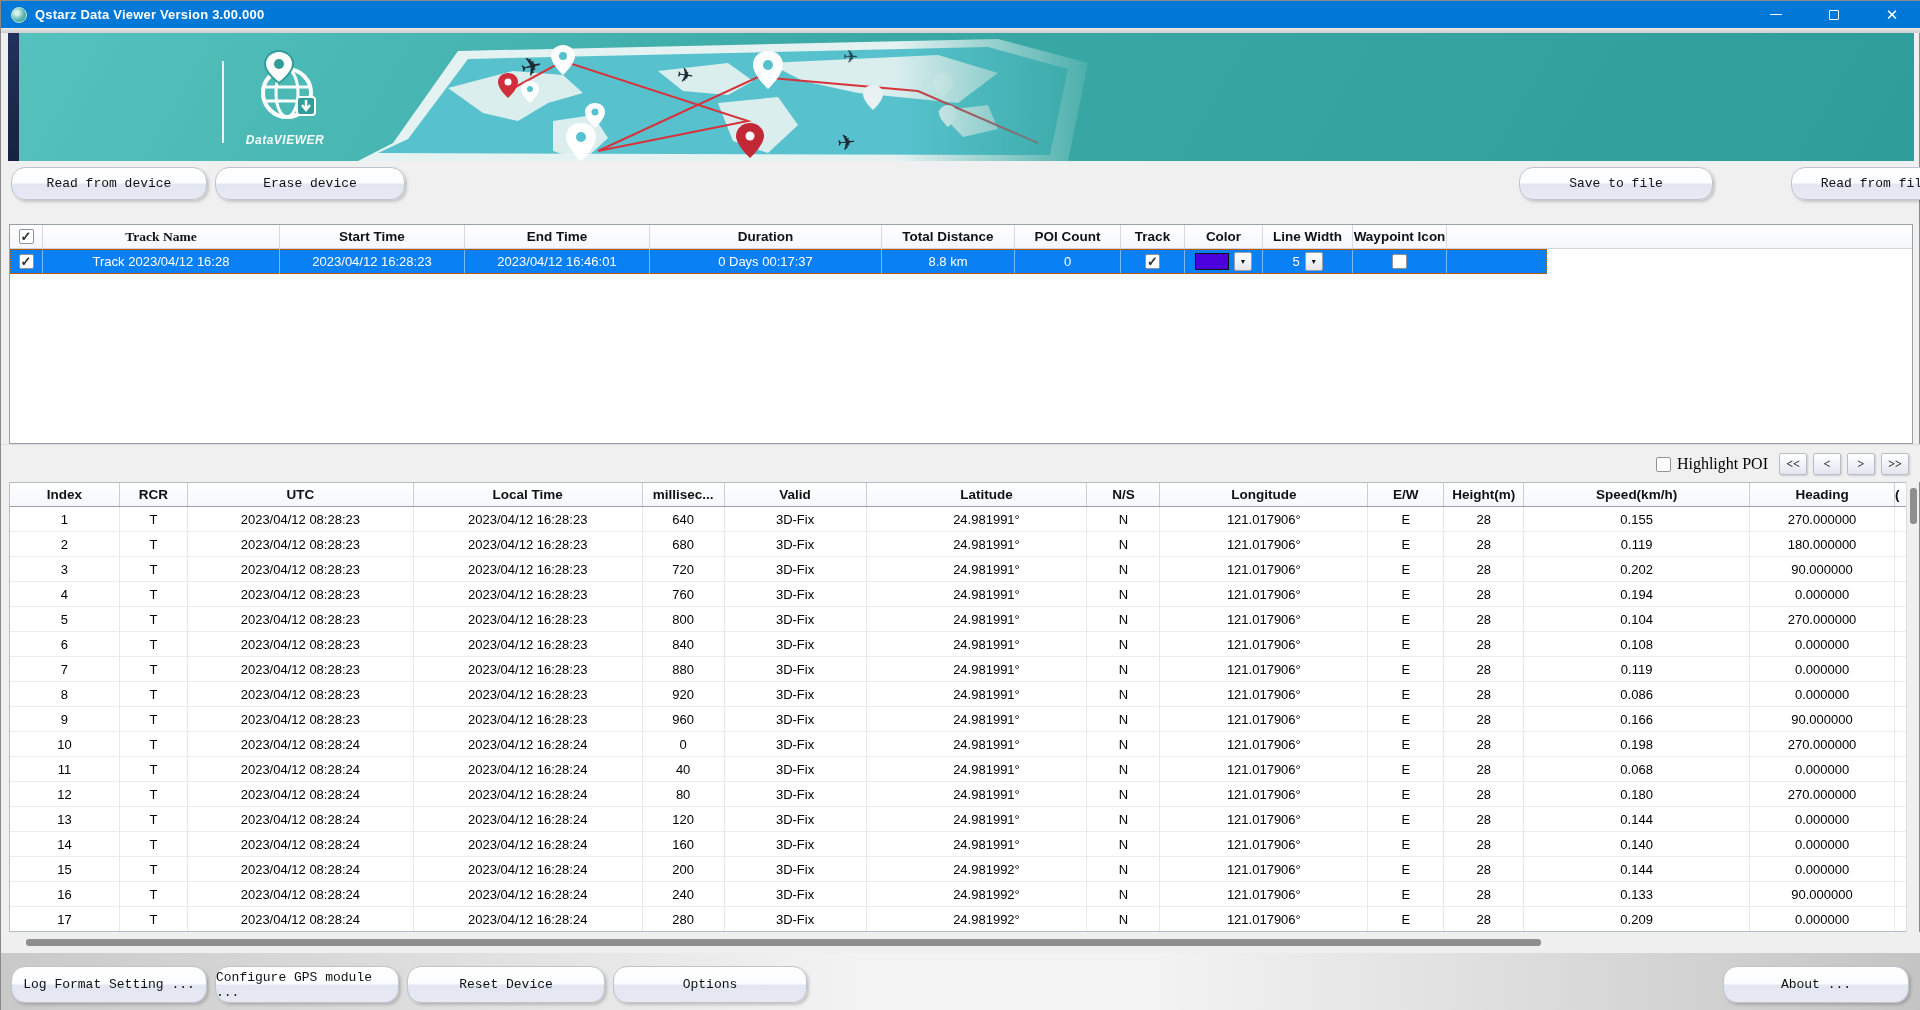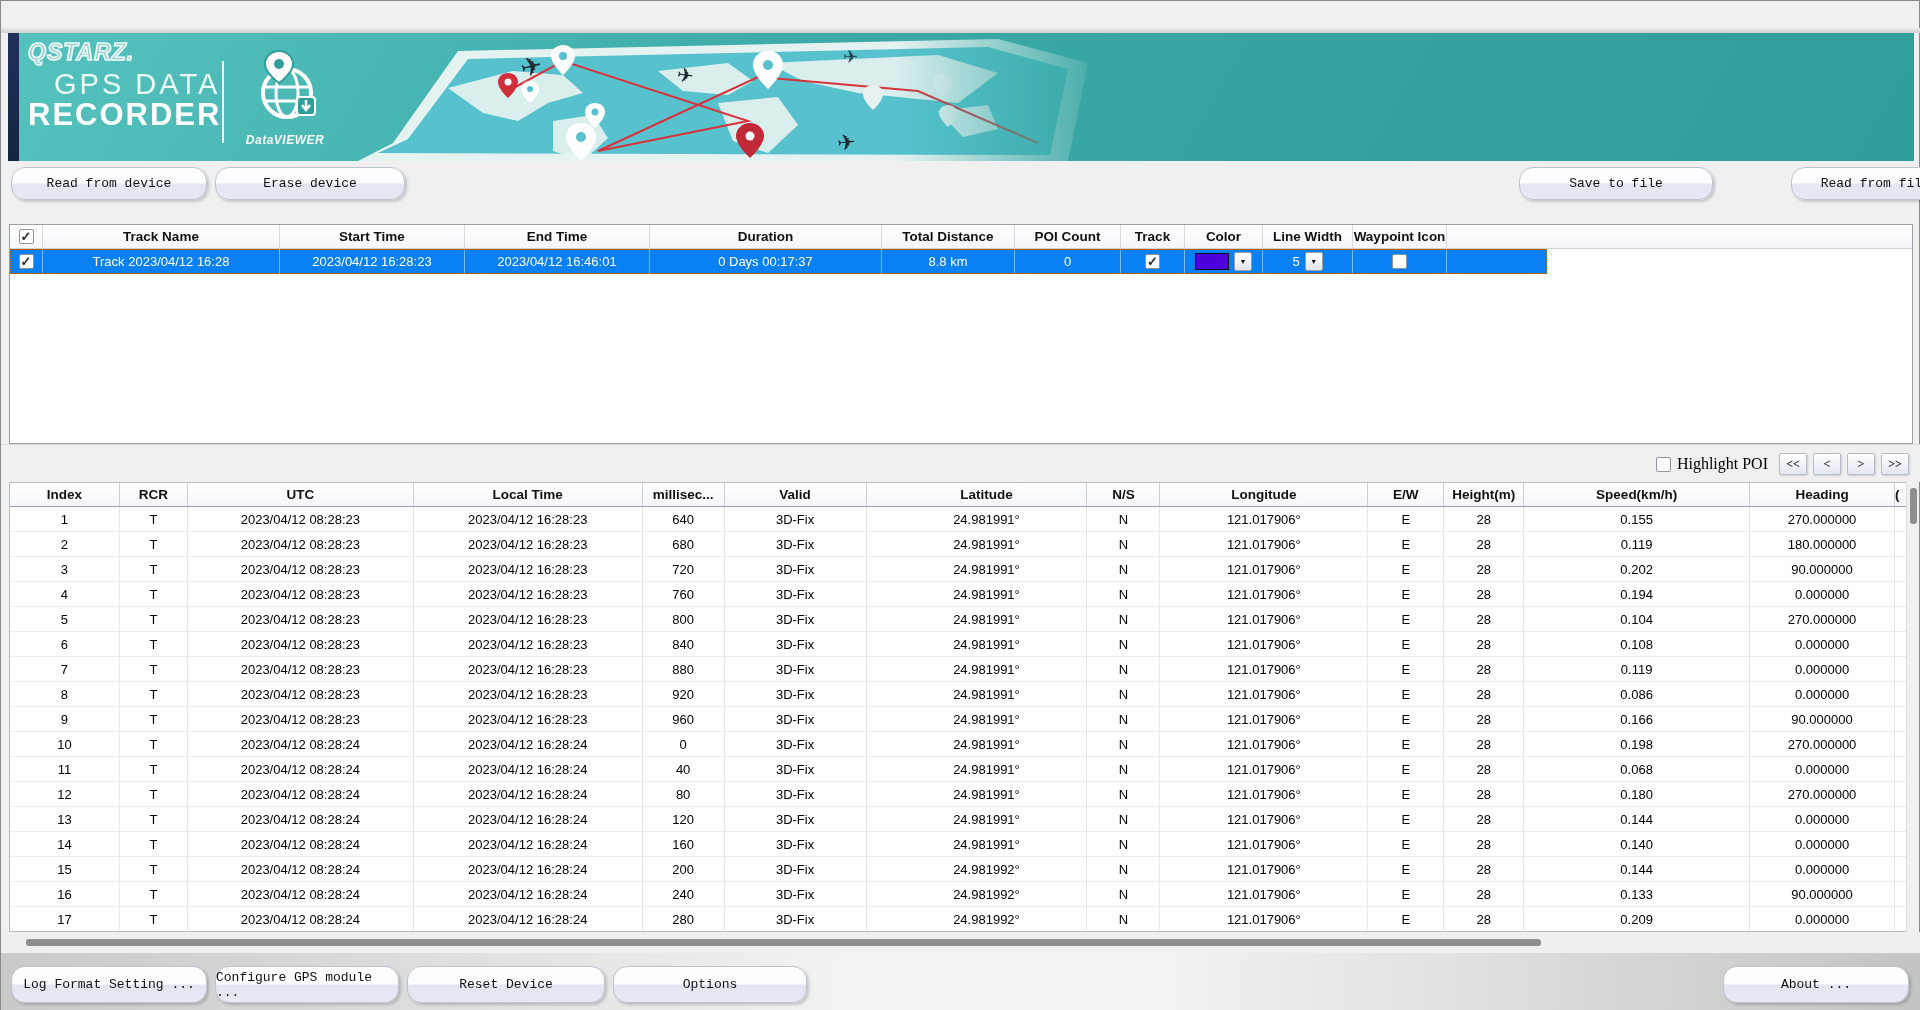--- a/index.html
+++ b/index.html
@@ -51,21 +51,21 @@
          display:flex; align-items:center; justify-content:center;
          box-shadow:2px 2px 3px rgba(0,0,0,.18); cursor:default; }
 
   
   .track-table { position:absolute; left:8px; top:223px; width:1904px; height:220px;
                  background:#fff; border:1px solid #9aa0a8; }
   .tt-header { display:flex; height:24px; background:linear-gradient(#ffffff,#f4f6f9);
                border-bottom:1px solid #cfd3da; font-size:13.5px; font-weight:700; color:#111; }
   .tt-header > div { display:flex; align-items:center; justify-content:center;
                      border-right:1px solid #d6dae0; height:100%; overflow:hidden; white-space:nowrap; }
-  .tt-header > div:nth-child(1){width:33px;} .tt-header > div:nth-child(2){width:237px;}
+  .tt-header > div:nth-child(1){width:33px;} .tt-header > div:nth-child(2){width:237px;font-family:Liberation Serif, serif;}
   .tt-header > div:nth-child(3){width:185px;} .tt-header > div:nth-child(4){width:185px;}
   .tt-header > div:nth-child(5){width:232px;} .tt-header > div:nth-child(6){width:133px;}
   .tt-header > div:nth-child(7){width:106px;} .tt-header > div:nth-child(8){width:64px;}
   .tt-header > div:nth-child(9){width:78px;} .tt-header > div:nth-child(10){width:90px;}
   .tt-header > div:nth-child(11){width:94px;} .tt-header > div:nth-child(12){flex:1; border-right:none;}
   .tt-row { display:flex; height:25px; width:1537px; background:#0a80f5; color:#fff; font-size:13px;
             outline:1px dotted #b85c00; outline-offset:-1px; }
   .tt-row > div { display:flex; align-items:center; justify-content:center;
                   border-right:1px solid rgba(255,255,255,.45); height:100%; white-space:nowrap; }
   .tt-row > div:nth-child(1){width:33px;} .tt-row > div:nth-child(2){width:237px;}
@@ -129,30 +129,40 @@
   
   .bottom-bar { position:absolute; left:0; top:952px; width:1920px; height:58px;
                 background:linear-gradient(90deg,#c9c9c9 0%, #f3f3f3 45%, #f3f3f3 60%, #c4c4c4 100%); }
   .bottom-bar .btn { height:37px; }
 </style>
 </head>
 <body>
 
 <div id="app">
 
+  <div class="titlebar">
+    <div class="app-icon"></div>
+    <div class="title-text">Qstarz Data Viewer Version 3.00.000</div>
+    <div class="win-controls">
+      <div class="win-btn">
+          <span class="glyph-min"></span>
+        </div>
+      <div class="win-btn">
+          <span class="glyph-restore"></span>
+        </div>
+      <div class="win-btn glyph-close">
+          <span>✕</span>
+        </div>
+    </div>
+  </div>
 
   <div class="band-sep"></div>
 
   <div class="banner">
     <div class="banner-edge"></div>
-    <div class="logo-block">
-      <div class="logo-qstarz">QSTARZ.</div>
-      <div class="logo-gps">GPS DATA</div>
-      <div class="logo-rec">RECORDER</div>
-    </div>
     <div class="logo-divider"></div>
     <div class="dv-block">
       <svg width="72" height="78" viewBox="0 0 72 78">
         <circle cx="38" cy="44" r="24" fill="none" stroke="#ffffff" stroke-width="4"></circle>
         <ellipse cx="38" cy="44" rx="11" ry="24" fill="none" stroke="#ffffff" stroke-width="3"></ellipse>
         <line x1="14" y1="38" x2="62" y2="38" stroke="#ffffff" stroke-width="3"></line>
         <line x1="14" y1="52" x2="62" y2="52" stroke="#ffffff" stroke-width="3"></line>
         <path d="M30 2 C22 2 16 8 16 15 C16 24 30 34 30 34 C30 34 44 24 44 15 C44 8 38 2 30 2 Z" fill="#ffffff" stroke="#2f9d99" stroke-width="2"></path>
         <circle cx="30" cy="15" r="5" fill="#2f9d99"></circle>
         <g>

